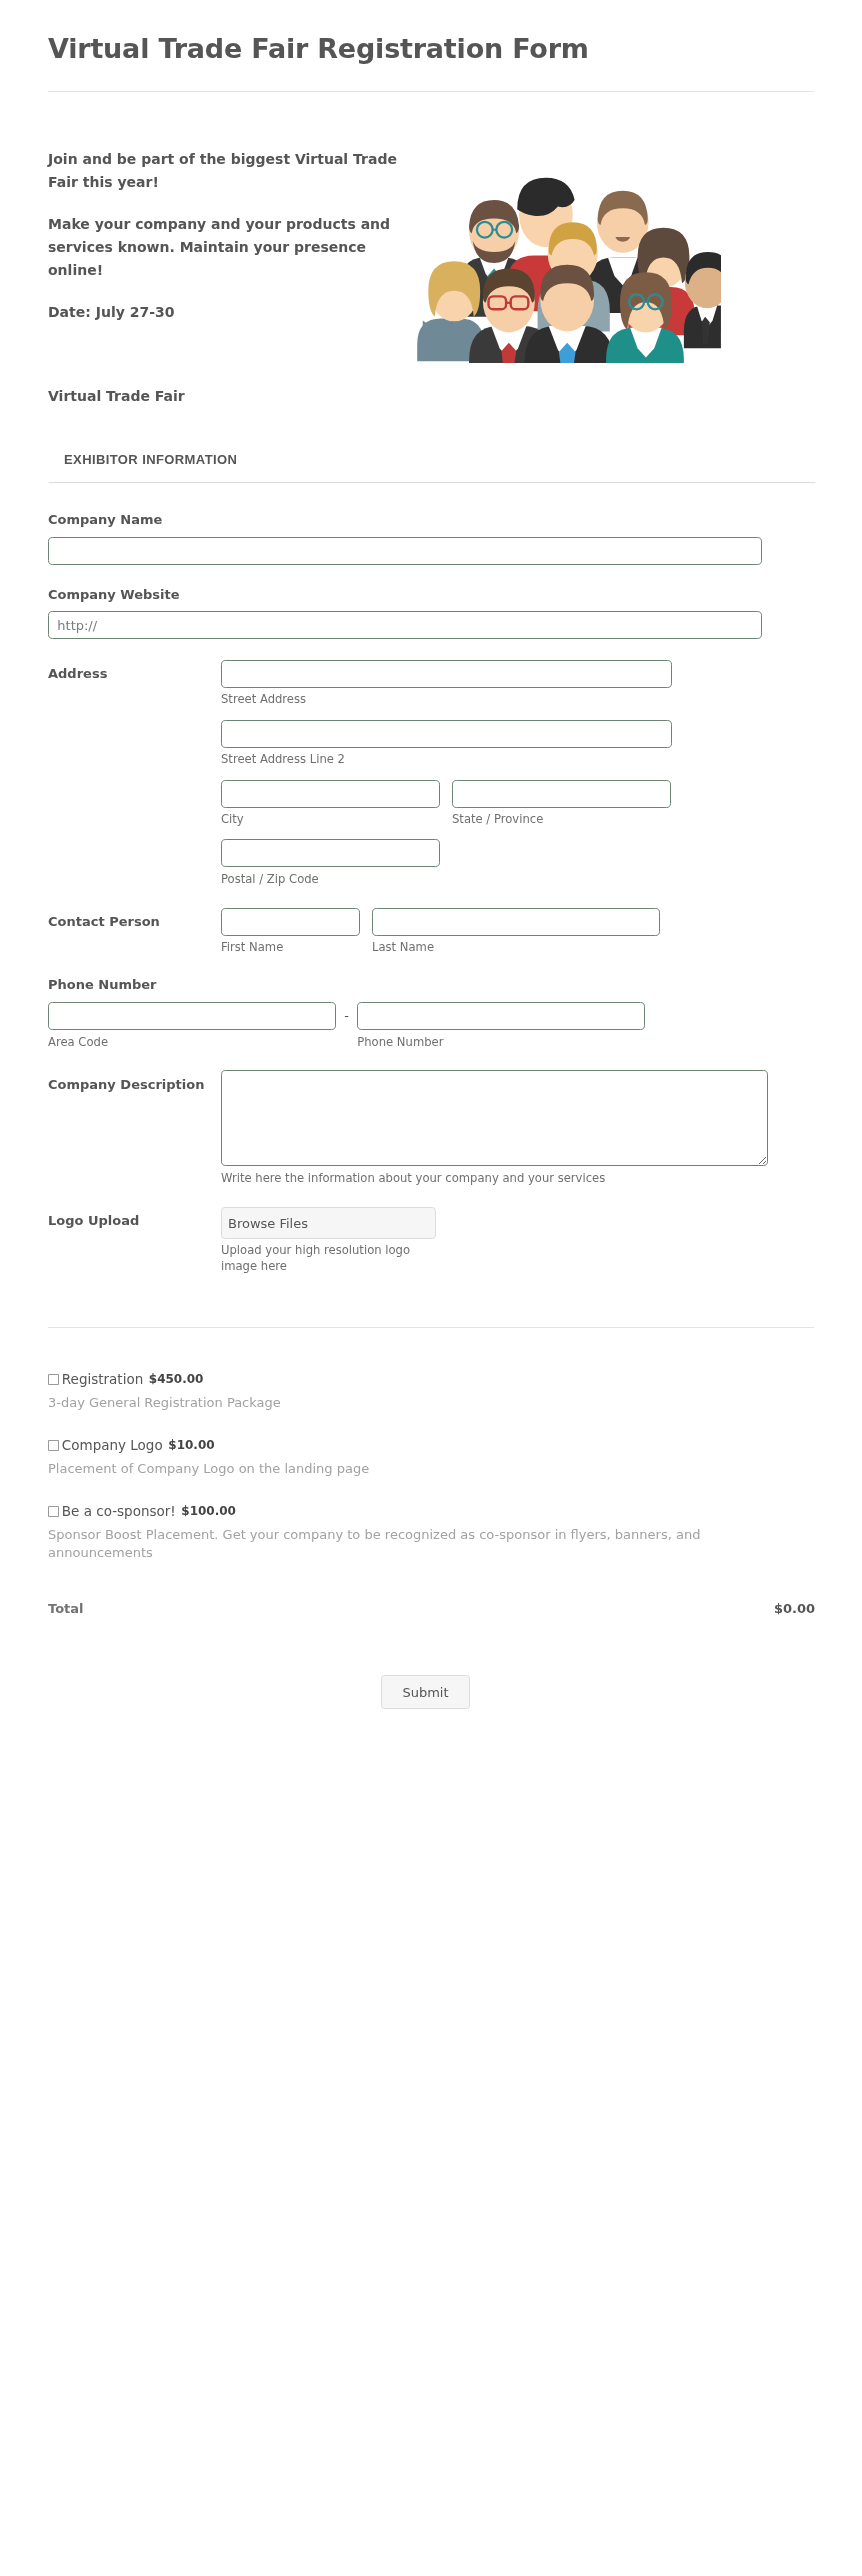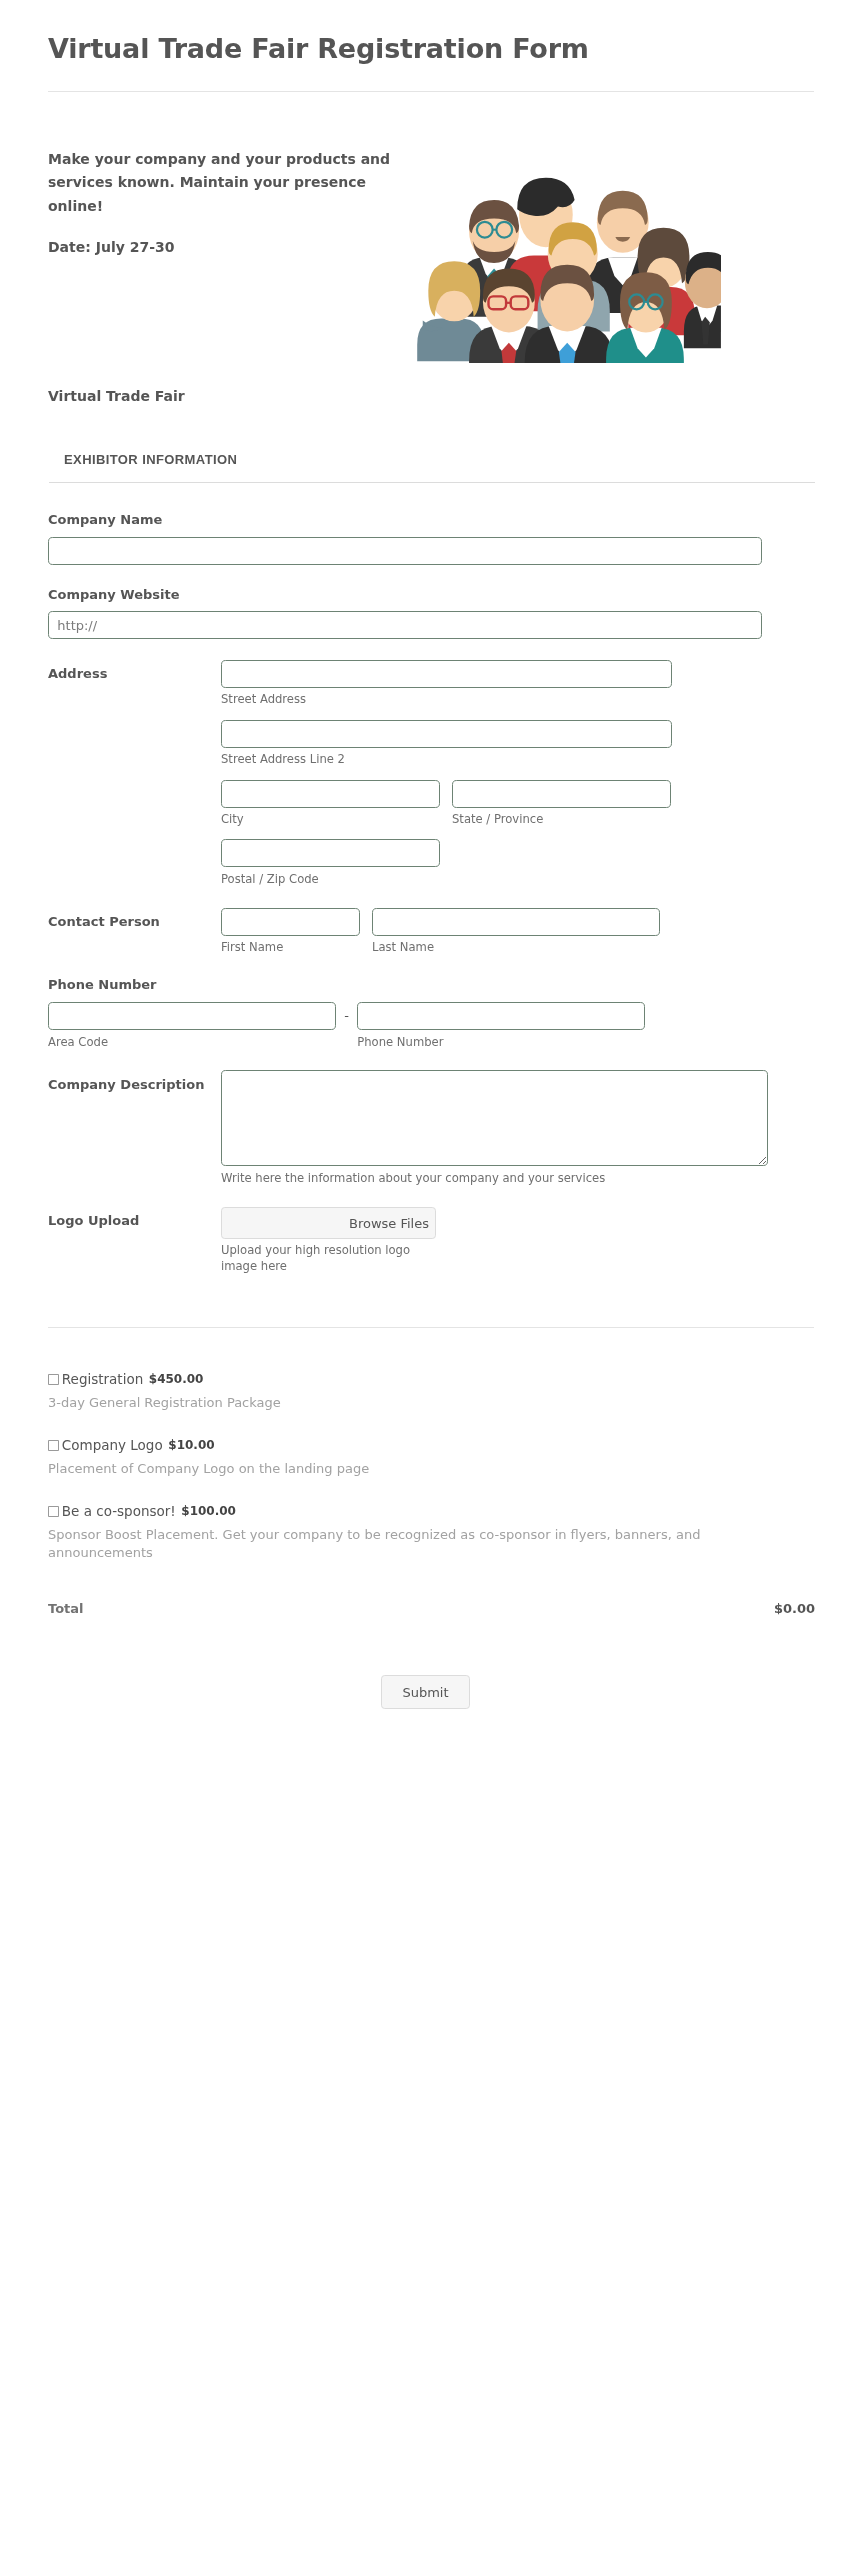--- a/index.html
+++ b/index.html
@@ -178,21 +178,21 @@
   
   .browse-btn {
     width: 215px;
     height: 32px;
     background: #f6f6f6;
     border: 0.9px solid #dcdcdc;
     border-radius: 3.7px;
     color: #555555;
     font-family: "DejaVu Sans", sans-serif;
     font-size: 13px;
-    text-align: right;
+    text-align: left;
     line-height: 30px;
     cursor: pointer;
     display: block;
   }
   .upload-note {
     font-size: 11.6px;
     color: #6f6f6f;
     margin-top: 3px;
     line-height: 1.45;
     width: 215px;
@@ -289,20 +289,21 @@
 
 <div class="page">
 
   <div class="form-header">
     <h1 class="form-title">Virtual Trade Fair Registration Form</h1>
     <hr class="header-rule">
   </div>
 
   <div class="intro-wrap">
     <div class="intro-text">
+      <p>Join and be part of the biggest Virtual Trade Fair this year!</p>
       <p>Make your company and your products and services known. Maintain your presence online!</p>
       <p>Date: July 27-30</p>
     </div>
 
     <div class="intro-illustration">
       <svg viewBox="0 0 340 270" xmlns="http://www.w3.org/2000/svg">
 
         <g>
           <path d="M58 190 q0-34 26-34 h22 q26 0 26 34 v30 h-74z" fill="#3a3a3a"></path>
           <path d="M78 152 h34 l-8 22 -9 10 -9-10z" fill="#ffffff"></path>

